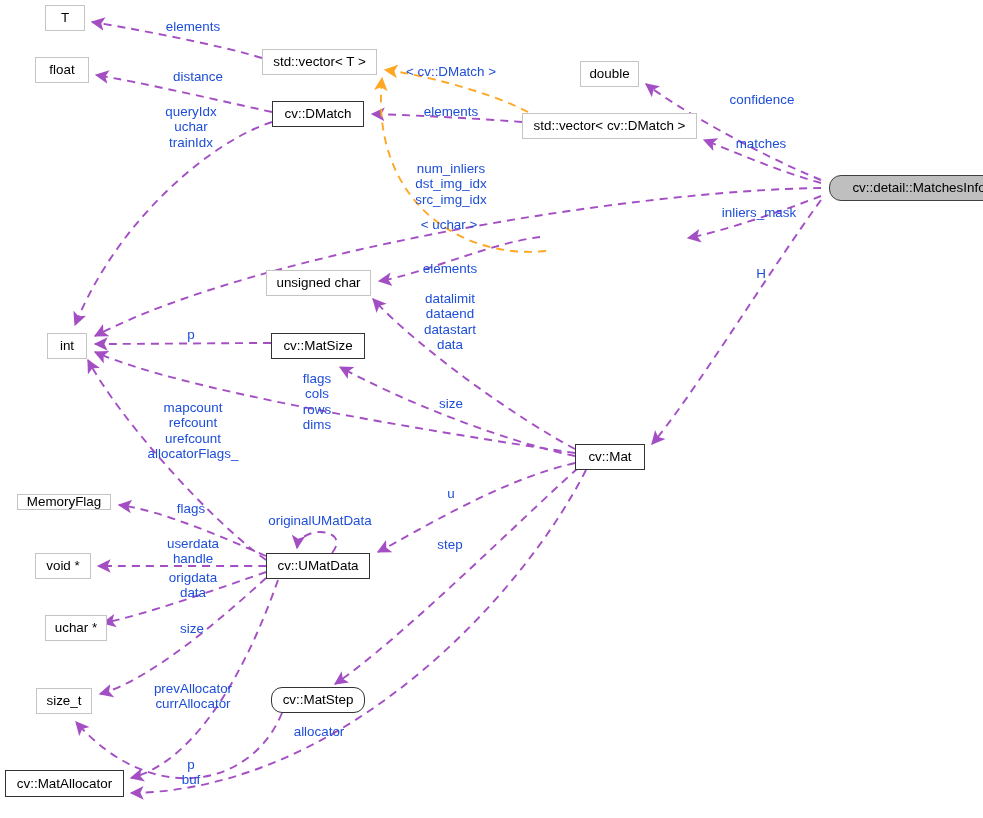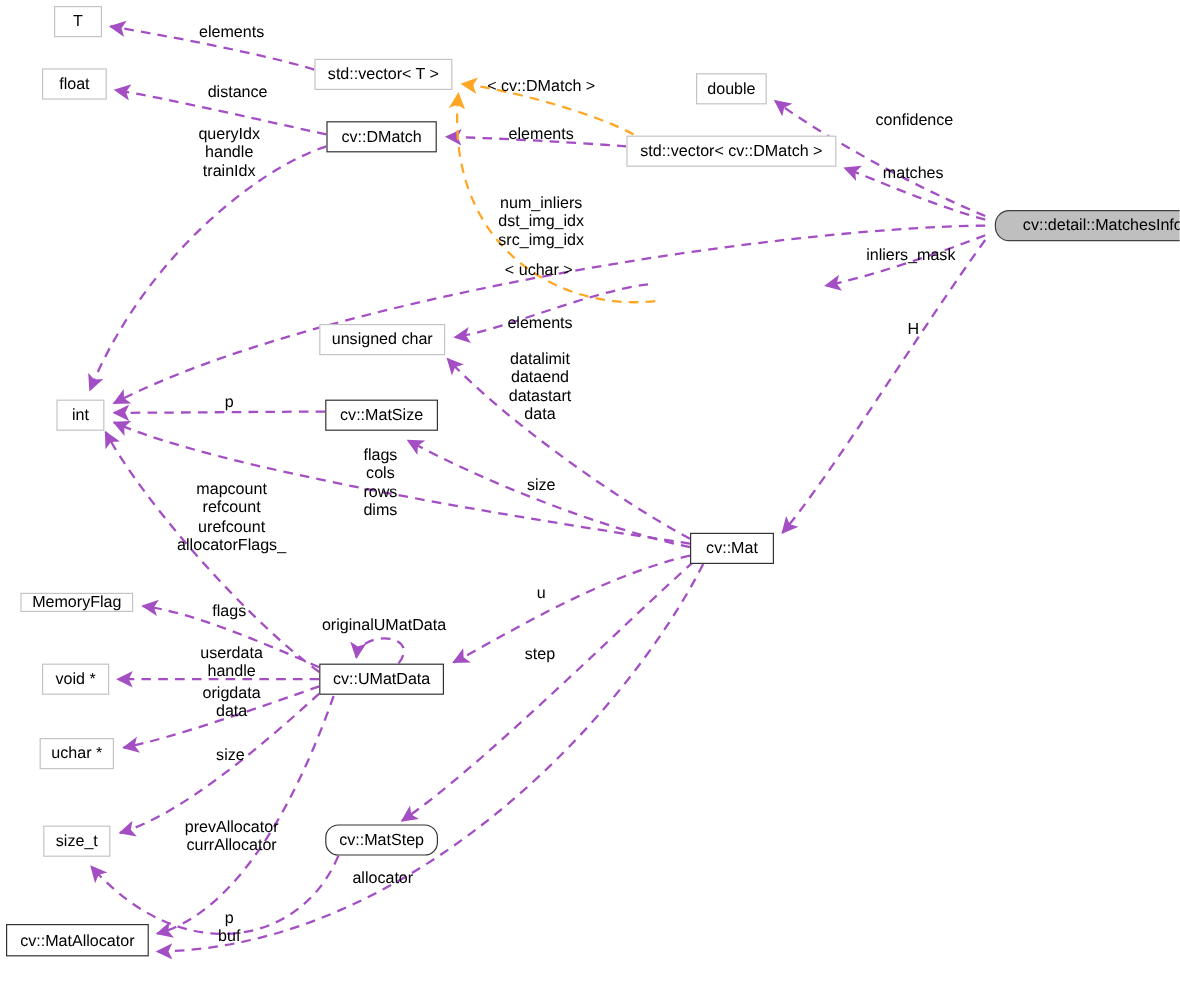--- a/index.html
+++ b/index.html
@@ -42,21 +42,21 @@
     border: 1.6px solid #333333;
   }
   .node-box.current {
     border: 1.6px solid #404040;
     background: #bfbfbf;
   }
   .edge-label {
     position: absolute;
     font-size: 13.4px;
     line-height: 15.4px;
-    color: #000000;
+    color: #1d4ed8;
     white-space: pre;
     text-align: center;
     transform: translateX(-50%);
   }
 </style>
 </head>
 <body>
 
 <div id="diagram-root">
 
@@ -138,31 +138,31 @@
   <div class="node-box" style="left:580px; top:61px;  width:59px;  height:26px;">double</div>
   <div class="node-box" style="left:522px; top:113px; width:175px; height:26px;">std::vector&lt; cv::DMatch &gt;</div>
   <div class="node-box current" style="left:829px; top:175px; width:180px; height:26px;border-radius:12px;">cv::detail::MatchesInfo</div>
   <div class="node-box" style="left:266px; top:270px; width:105px; height:26px;">unsigned char</div>
   <div class="node-box" style="left:47px;  top:333px; width:40px;  height:26px;">int</div>
   <div class="node-box thick" style="left:271px; top:333px; width:94px; height:26px;">cv::MatSize</div>
   <div class="node-box thick" style="left:575px; top:444px; width:70px; height:26px;">cv::Mat</div>
   <div class="node-box" style="left:17px;  top:494px; width:94px;  height:16px;">MemoryFlag</div>
   <div class="node-box" style="left:35px;  top:553px; width:56px;  height:26px;">void *</div>
   <div class="node-box thick" style="left:266px; top:553px; width:104px; height:26px;">cv::UMatData</div>
-  <div class="node-box" style="left:33px;  top:615px; width:62px;  height:26px;">uchar *</div>
+  <div class="node-box" style="left:45px;  top:615px; width:62px;  height:26px;">uchar *</div>
   <div class="node-box" style="left:36px;  top:688px; width:56px;  height:26px;">size_t</div>
   <div class="node-box thick" style="left:271px; top:687px; width:94px; height:26px;border-radius:11px;">cv::MatStep</div>
   <div class="node-box thick" style="left:5px;   top:770px; width:119px; height:27px;">cv::MatAllocator</div>
 
   <div class="edge-label" style="left:193px; top:19px;">elements</div>
   <div class="edge-label" style="left:198px; top:69px;">distance</div>
   <div class="edge-label" style="left:451px; top:64px;">&lt; cv::DMatch &gt;</div>
   <div class="edge-label" style="left:762px; top:92px;">confidence</div>
   <div class="edge-label" style="left:191px; top:104px;">queryIdx
-handle
+uchar
 trainIdx</div>
   <div class="edge-label" style="left:451px; top:104px;">elements</div>
   <div class="edge-label" style="left:761px; top:136px;">matches</div>
   <div class="edge-label" style="left:451px; top:161px;">num_inliers
 dst_img_idx
 src_img_idx</div>
   <div class="edge-label" style="left:759px; top:205px;">inliers_mask</div>
   <div class="edge-label" style="left:449px; top:217px;">&lt; uchar &gt;</div>
   <div class="edge-label" style="left:761px; top:266px;">H</div>
   <div class="edge-label" style="left:450px; top:261px;">elements</div>

